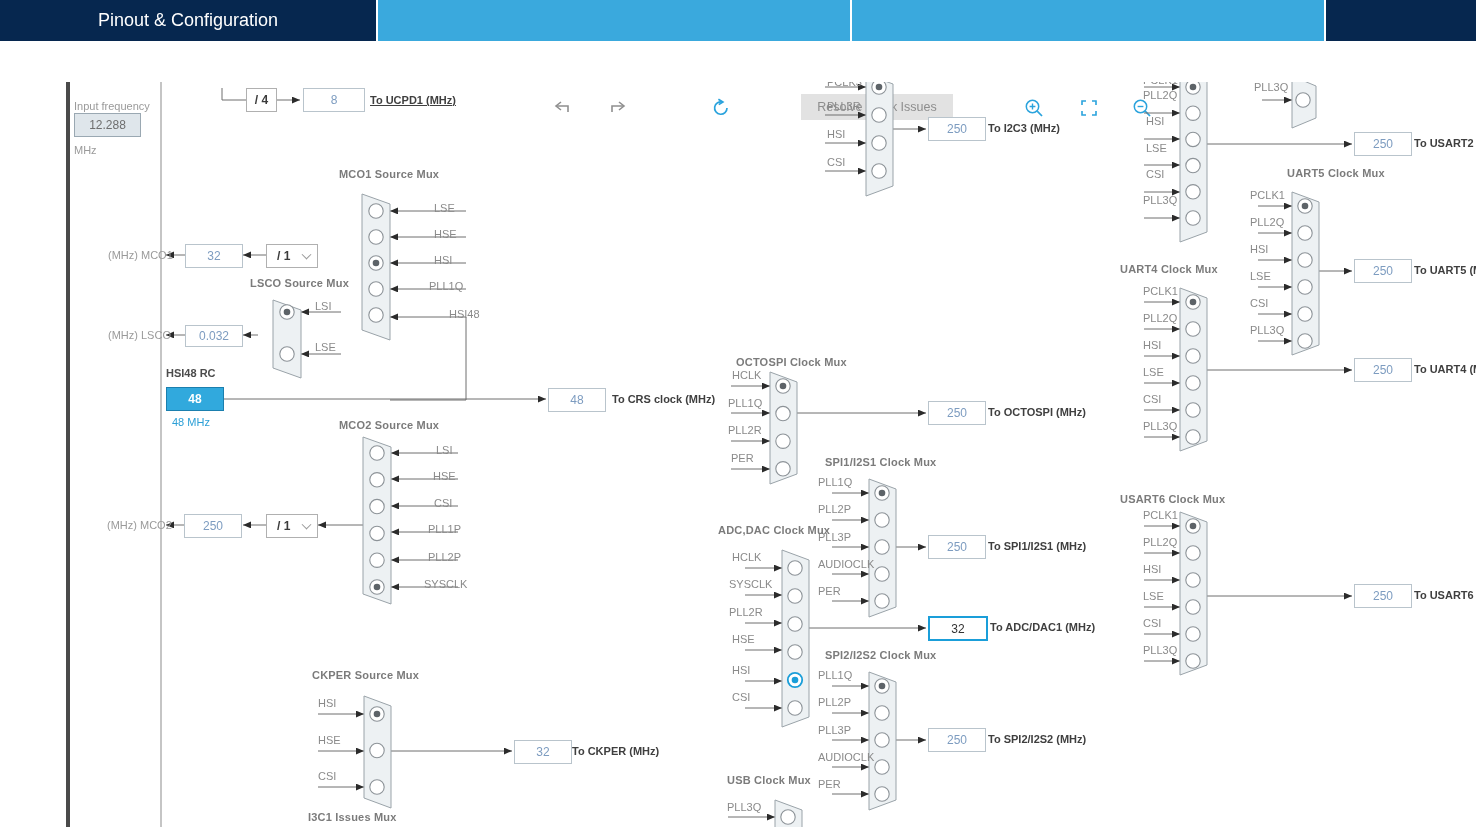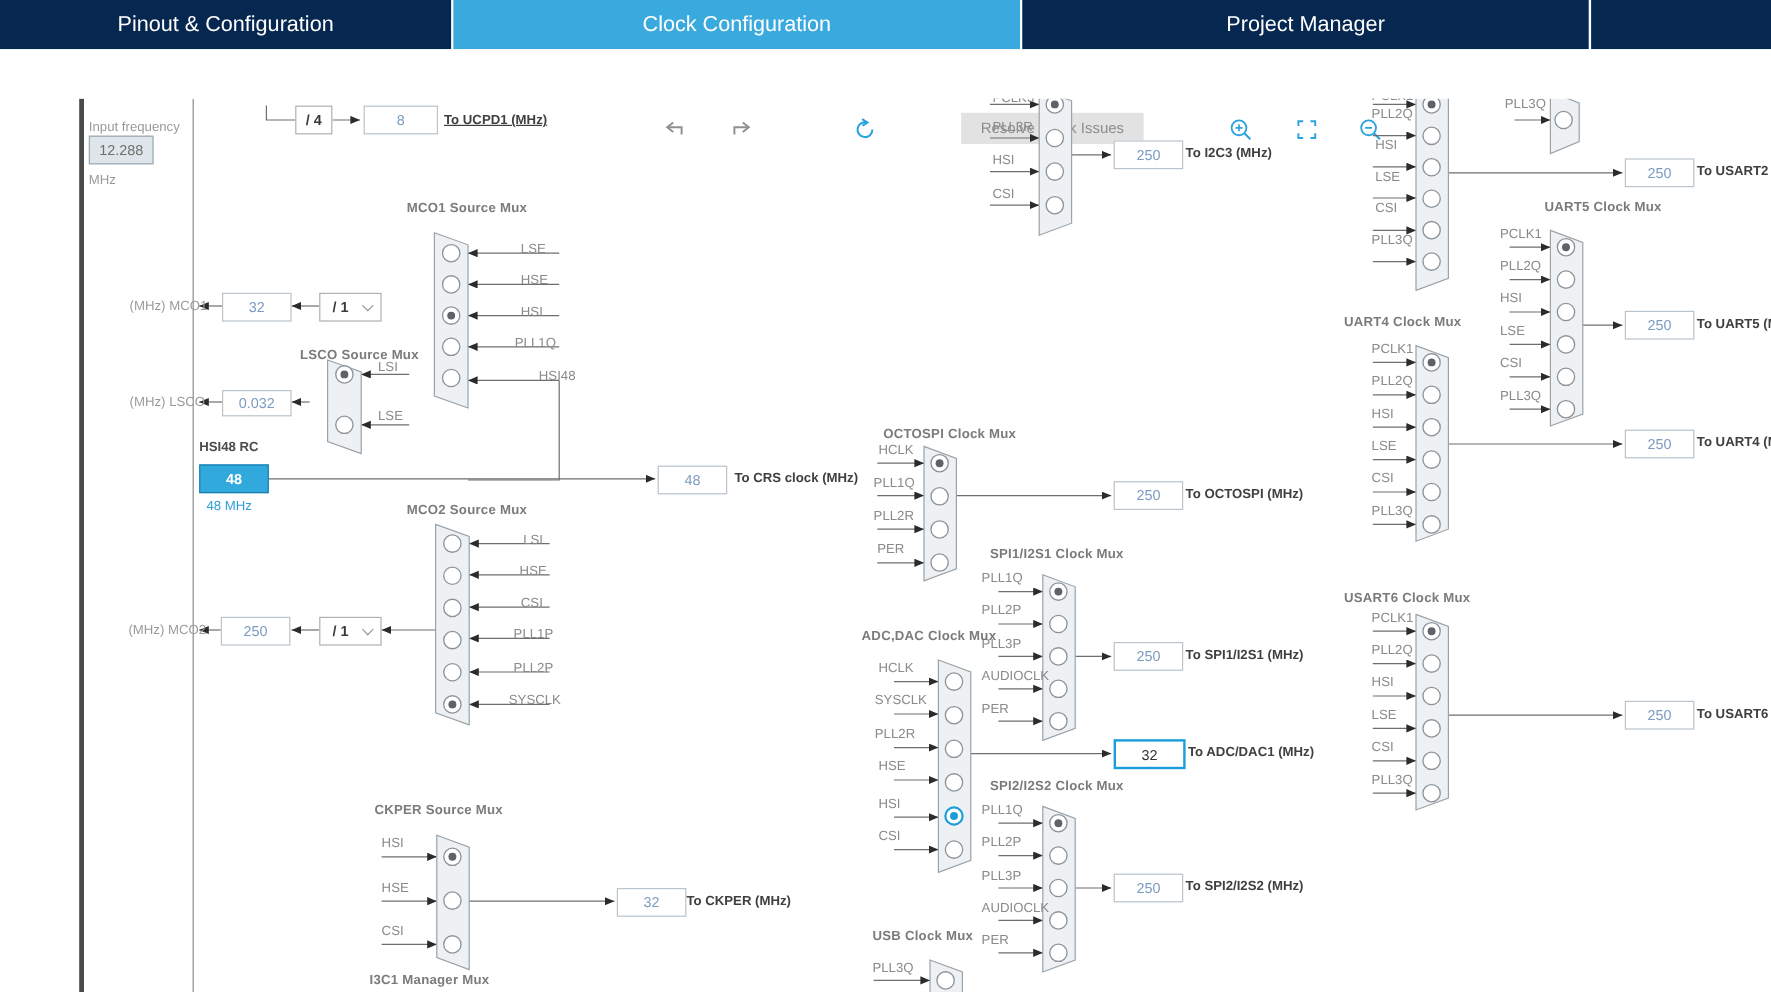--- a/index.html
+++ b/index.html
@@ -83,23 +83,21 @@
     border-left:1.4px solid #9a9a9a; border-bottom:1.4px solid #9a9a9a;
     transform:translateY(-70%) rotate(-45deg);
   }
 </style>
 </head>
 <body>
 
 <div id="tabbar">
   <div id="tab0" class="tab dark">Pinout &amp; Configuration</div>
   <div class="tabsep" style="left:376px"></div>
-  <div id="tab1" class="tab active">Clock Configuration</div>
   <div class="tabsep" style="left:850px"></div>
-  <div id="tab2" class="tab dark">Project Manager</div>
   <div class="tabsep" style="left:1324px"></div>
   <div id="tab3" class="tab dark"></div>
 </div>
 
 <div id="toolbar">
   <div class="tbicon" style="left:550px">
     <svg width="22" height="20" viewBox="0 0 22 20">
       <path d="M16 14 L16 8 L5 8" fill="none" stroke="#8f8f8f" stroke-width="1.6"></path>
       <path d="M9 4 L4 8 L9 12" fill="none" stroke="#8f8f8f" stroke-width="1.6"></path>
     </svg>
@@ -371,41 +369,41 @@
         <circle cx="1193" cy="444" r="3.3" fill="#5d6368" stroke="none"></circle>
         <circle cx="1193" cy="471" r="7.2" fill="#ffffff" stroke="#8d9398" stroke-width="1.1"></circle>
         <circle cx="1193" cy="498" r="7.2" fill="#ffffff" stroke="#8d9398" stroke-width="1.1"></circle>
         <circle cx="1193" cy="525" r="7.2" fill="#ffffff" stroke="#8d9398" stroke-width="1.1"></circle>
         <circle cx="1193" cy="552" r="7.2" fill="#ffffff" stroke="#8d9398" stroke-width="1.1"></circle>
         <circle cx="1193" cy="579" r="7.2" fill="#ffffff" stroke="#8d9398" stroke-width="1.1"></circle>
       </g>
 </svg>
 
 <div class="lbl" style="left:74px; top:18px;">Input frequency</div>
-<div class="numbox gray" style="left:74px; top:31px; width:54px; height:24px;">12.288</div>
+<div class="numbox gray" style="left:74px; top:31px; width:67px; height:24px;">12.288</div>
 <div class="lbl" style="left:74px; top:62px;">MHz</div>
 
 <div class="divbox" style="left:246px; top:6px; width:31px; height:24px;">/ 4</div>
 <div class="numbox" style="left:303px; top:6px; width:62px; height:24px;">8</div>
 <div class="lbl to" style="left:370px; top:12px;text-decoration:underline;">To UCPD1 (MHz)</div>
 
 <div class="lbl hdr" style="left:339px; top:86px;">MCO1 Source Mux</div>
 <div class="lbl sig" style="left:434px; top:120px;">LSE</div>
 <div class="lbl sig" style="left:434px; top:146px;">HSE</div>
 <div class="lbl sig" style="left:434px; top:172px;">HSI</div>
 <div class="lbl sig" style="left:429px; top:198px;">PLL1Q</div>
 <div class="lbl sig" style="left:449px; top:226px;">HSI48</div>
 <div class="combo" style="left:266px; top:162px; width:52px; height:24px;">
   <span class="cv">/ 1</span>
   <span class="carat"></span>
 </div>
 <div class="numbox" style="left:185px; top:162px; width:58px; height:24px;">32</div>
 <div class="lbl" style="left:108px; top:167px;">(MHz) MCO1</div>
 
-<div class="lbl hdr" style="left:250px; top:208px;">LSCO Source Mux</div>
+<div class="lbl hdr" style="left:250px; top:195px;">LSCO Source Mux</div>
 <div class="lbl sig" style="left:315px; top:218px;">LSI</div>
 <div class="lbl sig" style="left:315px; top:259px;">LSE</div>
 <div class="numbox" style="left:185px; top:243px; width:58px; height:22px;">0.032</div>
 <div class="lbl" style="left:108px; top:247px;">(MHz) LSCO</div>
 
 <div class="lbl dark" style="left:166px; top:285px;">HSI48 RC</div>
 <div class="numbox hsi48" style="left:166px; top:305px; width:58px; height:24px;">48</div>
 <div class="lbl" style="left:172px; top:334px; color:#2b9fd6;">48 MHz</div>
 
 <div class="numbox" style="left:548px; top:306px; width:58px; height:24px;">48</div>
@@ -424,21 +422,21 @@
 </div>
 <div class="numbox" style="left:184px; top:432px; width:58px; height:24px;">250</div>
 <div class="lbl" style="left:107px; top:437px;">(MHz) MCO2</div>
 
 <div class="lbl hdr" style="left:312px; top:587px;">CKPER Source Mux</div>
 <div class="lbl sig" style="left:318px; top:615px;">HSI</div>
 <div class="lbl sig" style="left:318px; top:652px;">HSE</div>
 <div class="lbl sig" style="left:318px; top:688px;">CSI</div>
 <div class="numbox" style="left:514px; top:658px; width:58px; height:24px;">32</div>
 <div class="lbl to" style="left:572px; top:663px;">To CKPER (MHz)</div>
-<div class="lbl hdr" style="left:308px; top:729px;">I3C1 Manager Mux</div>
+<div class="lbl hdr" style="left:308px; top:729px;">I3C1 Issues Mux</div>
 
 <div class="lbl sig" style="left:827px; top:-6px;">PCLK3</div>
 <div class="lbl sig" style="left:827px; top:18px;text-align:right;">PLL3R</div>
 <div class="lbl sig" style="left:827px; top:46px;">HSI</div>
 <div class="lbl sig" style="left:827px; top:74px;">CSI</div>
 <div class="numbox" style="left:928px; top:35px; width:58px; height:24px;">250</div>
 <div class="lbl to" style="left:988px; top:40px;">To I2C3 (MHz)</div>
 
 <div class="lbl hdr" style="left:736px; top:274px;">OCTOSPI Clock Mux</div>
 <div class="lbl sig" style="left:732px; top:287px;">HCLK</div>

